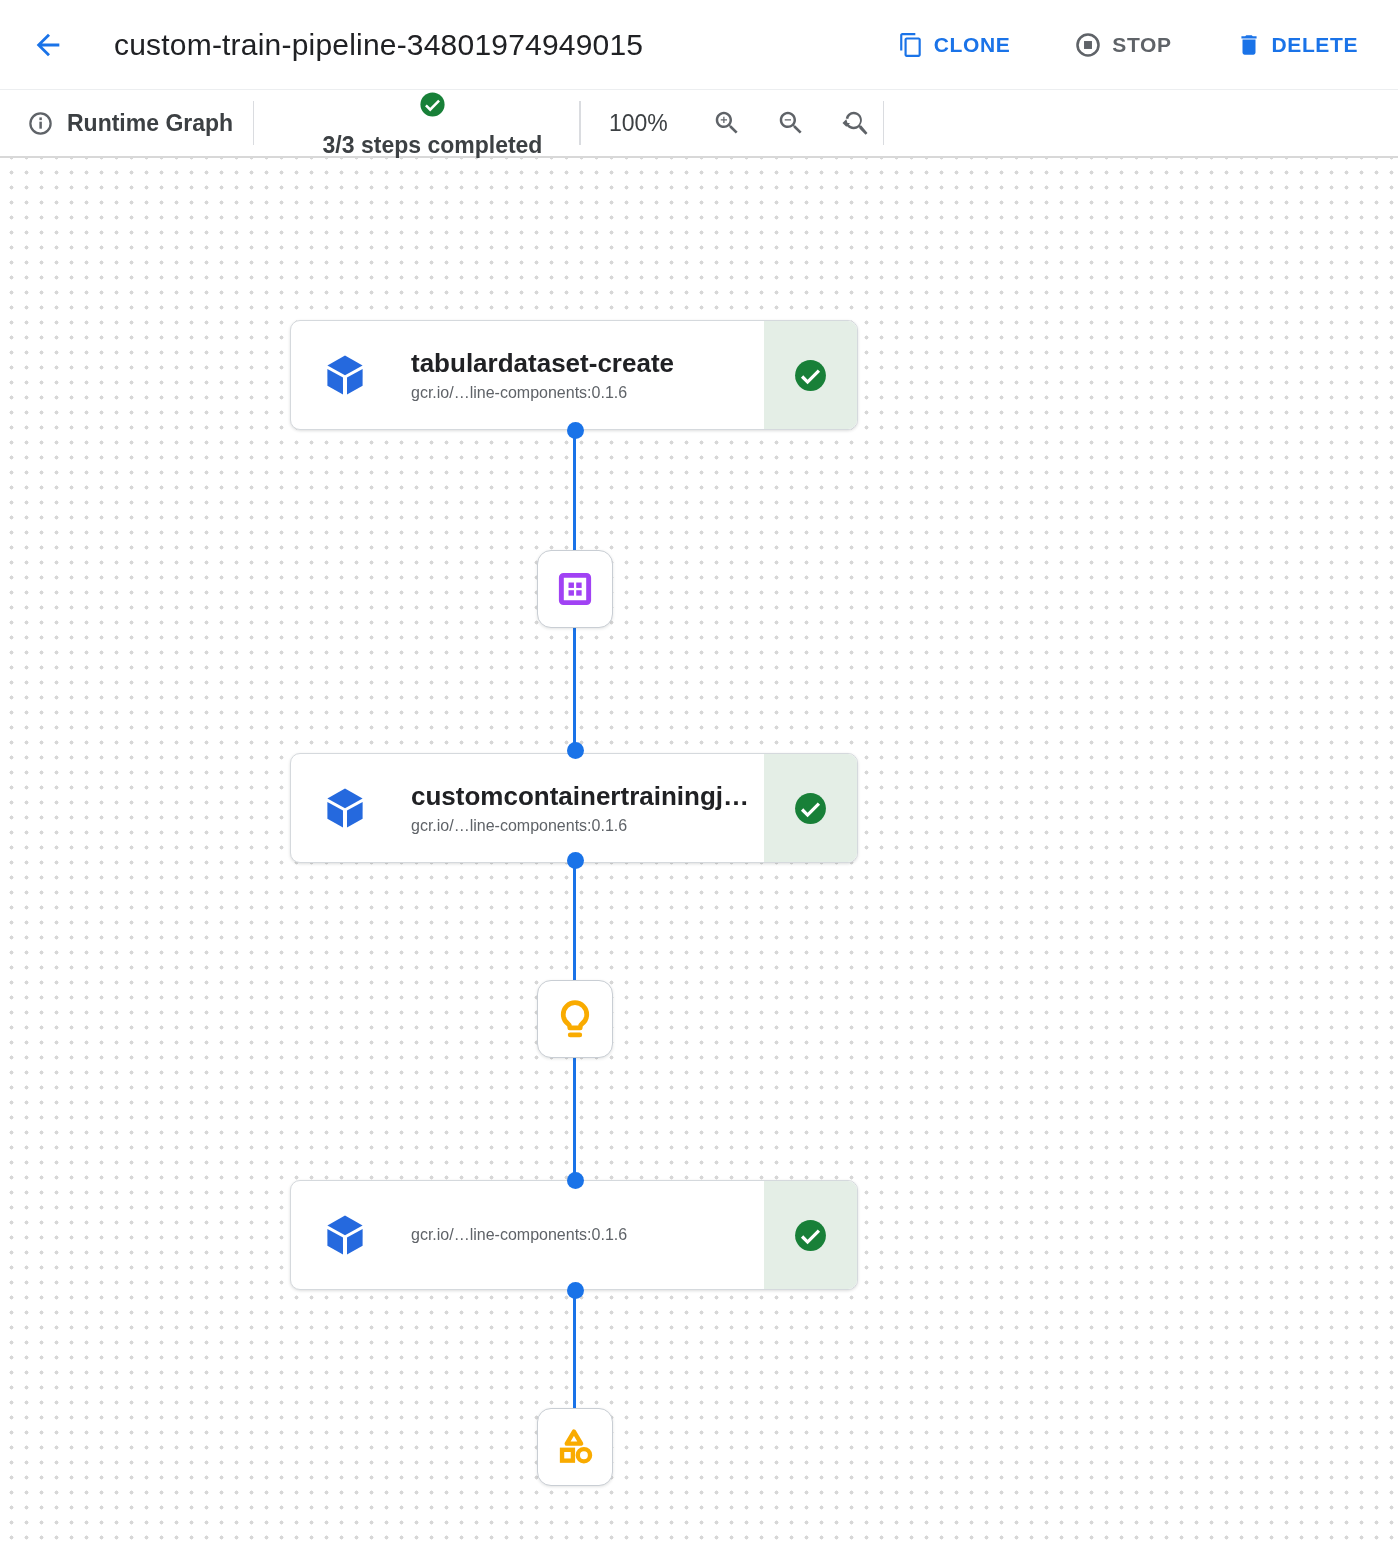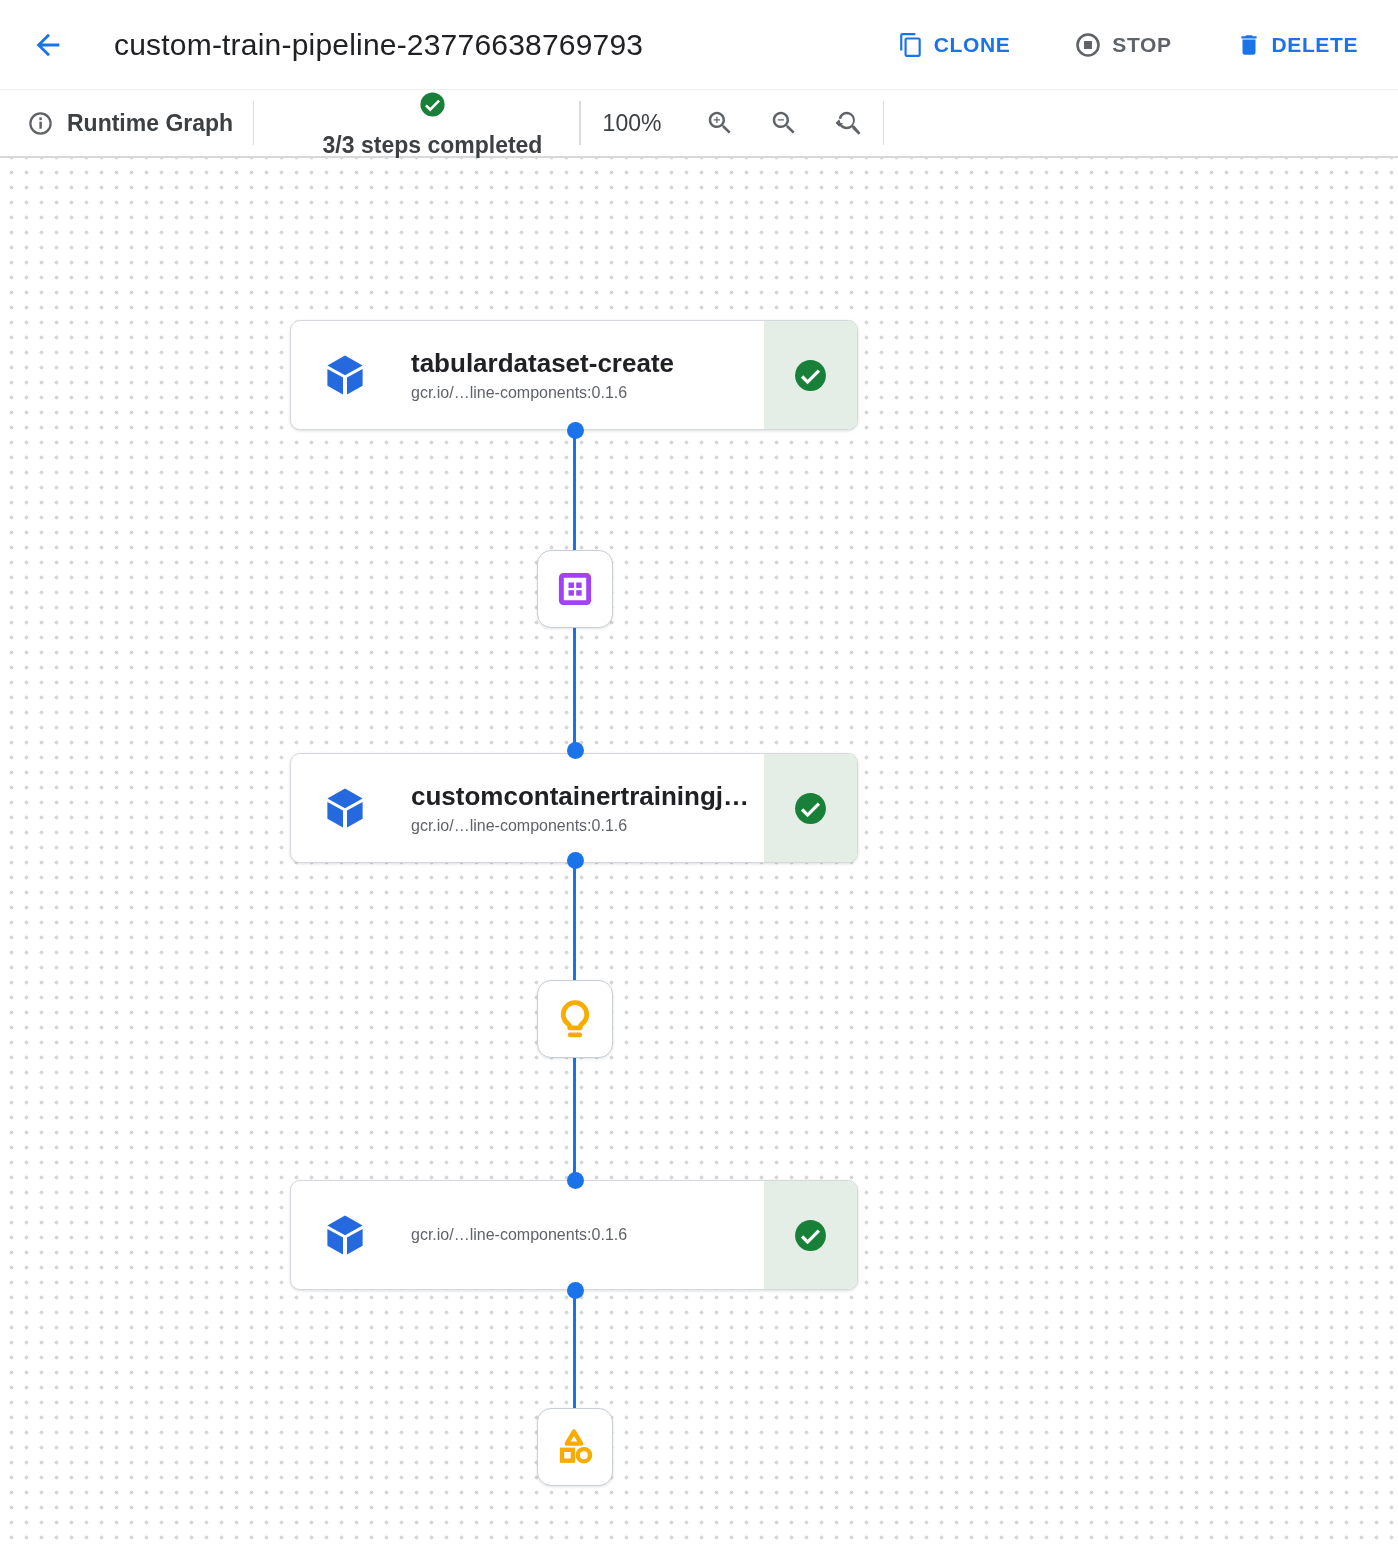--- a/index.html
+++ b/index.html
@@ -21,21 +21,21 @@
   .action-btn.gray { color: #5f6368; }
 
   
   .toolbar { height: 68px; display: flex; align-items: stretch; background: #fff;
     border-bottom: 2px solid #d8d8d8; }
   .tb-group { display: flex; align-items: center; }
   .tb-sep { width: 0; border-right: 1px solid #dadce0; height: 44px; align-self: center; }
   .tb-g1 { width: 253px; padding-left: 27px; gap: 13px; }
   .tb-g2 { width: 325px; padding-left: 32px; gap: 13px; flex-direction: column; }
   .tb-g3 { width: 327px; padding-left: 26px; gap: 20px; }
-  .tb-g4 { width: 302px; padding-left: 28px; gap: 8px; justify-content: center; }
+  .tb-g4 { width: 302px; padding-left: 28px; gap: 8px; }
   .tb-label { font-size: 23px; color: #3c4043; font-weight: 600; white-space: nowrap; }
   .zoom-level { font-size: 23px; color: #3c4043; font-weight: 400; margin-right: 36px; }
   .icon-btn { border: none; background: transparent; cursor: pointer; display: flex;
     align-items: center; justify-content: center; width: 30px; height: 30px; margin-right: 26px; }
 
   
   .toggle { position: relative; width: 70px; height: 36px; cursor: pointer; flex: none; }
   .toggle-track { position: absolute; left: 6px; top: 4px; width: 64px; height: 29px;
     border-radius: 15px; background: #989da2; }
   .toggle-thumb { position: absolute; left: 0; top: 1px; width: 34px; height: 34px;
@@ -76,21 +76,21 @@
 <body>
 
 <div class="header">
   <button class="back-btn">
     <span style="display:flex;">
       <svg width="34" height="34" viewBox="0 0 24 24">
           <path fill="#1a73e8" d="M20 11H7.83l5.59-5.59L12 4l-8 8 8 8 1.41-1.41L7.83 13H20v-2z"></path>
         </svg>
     </span>
   </button>
-  <div class="page-title">custom-train-pipeline-23776638769793</div>
+  <div class="page-title">custom-train-pipeline-34801974949015</div>
 
   <div class="header-actions">
     <button class="action-btn blue">
       <span style="display:flex;">
         <svg width="26" height="26" viewBox="0 0 24 24">
             <path fill="#1a73e8" d="M16 1H4c-1.1 0-2 .9-2 2v14h2V3h12V1zm3 4H8c-1.1 0-2 .9-2 2v14c0 1.1.9 2 2 2h11c1.1 0 2-.9 2-2V7c0-1.1-.9-2-2-2zm0 16H8V7h11v14z"></path>
           </svg>
       </span>
       <span>CLONE</span>
     </button>

